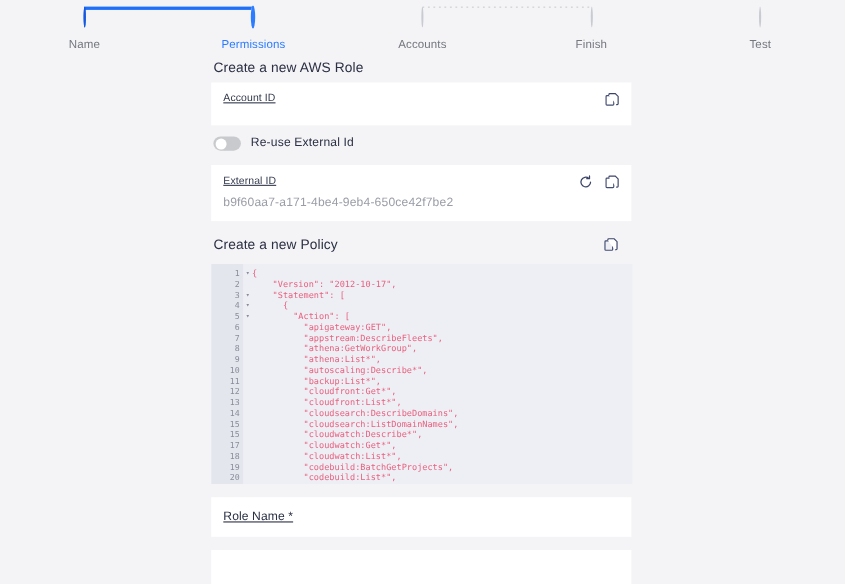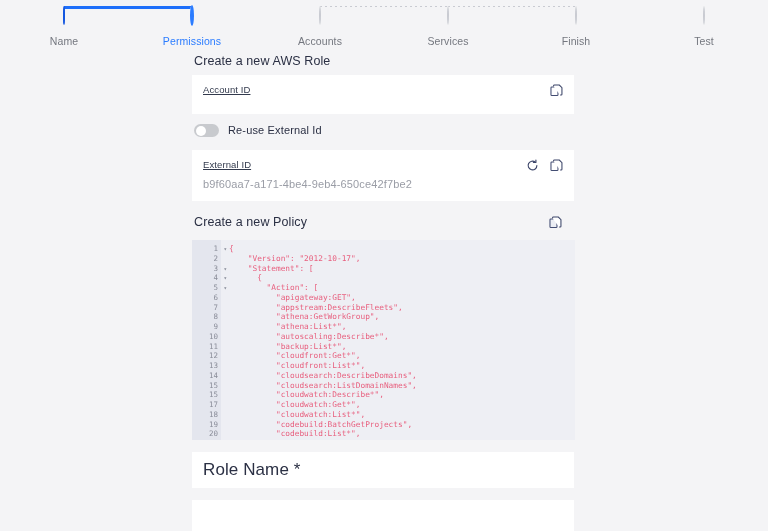--- a/index.html
+++ b/index.html
@@ -223,42 +223,42 @@
   
   .tall-card {
     background: #ffffff;
     height: 36px;
     display: flex;
     align-items: center;
     padding: 0 11px;
     margin-top: 12px;
   }
   .tall-card .big-label {
-    font-size: 17px;
+    font-size: 11px;
     color: #2b3044;
     letter-spacing: .1px;
+    text-decoration: underline;
   }
   .helper {
     font-size: 8.5px;
     color: #9a9da6;
     letter-spacing: .1px;
     padding: 6px 0 0 3px;
   }
 </style>
 </head>
 <body>
 
 <div id="app">
 
   <div class="stepper">
     <ul class="steps" id="step-list">
         <li class="step done"><span class="connector"></span><span class="dot"></span><div class="step-label">Name</div></li>
         <li class="step active"><span class="connector"></span><span class="dot"></span><div class="step-label">Permissions</div></li>
         <li class="step todo"><span class="connector"></span><span class="dot"></span><div class="step-label">Accounts</div></li>
-        <li class="step todo"><span class="connector"></span><span class="dot"></span><div class="step-label">Services</div></li>
         <li class="step todo"><span class="dot"></span><div class="step-label">Finish</div></li>
         <li class="step todo"><span class="connector"></span><span class="dot"></span><div class="step-label">Test</div></li>
       </ul>
   </div>
 
   <div class="content">
 
     <div class="section-title">Create a new AWS Role</div>
 
     <div class="card">

